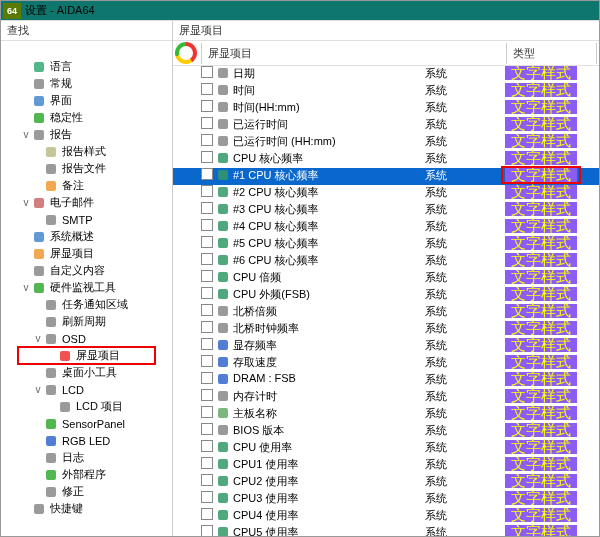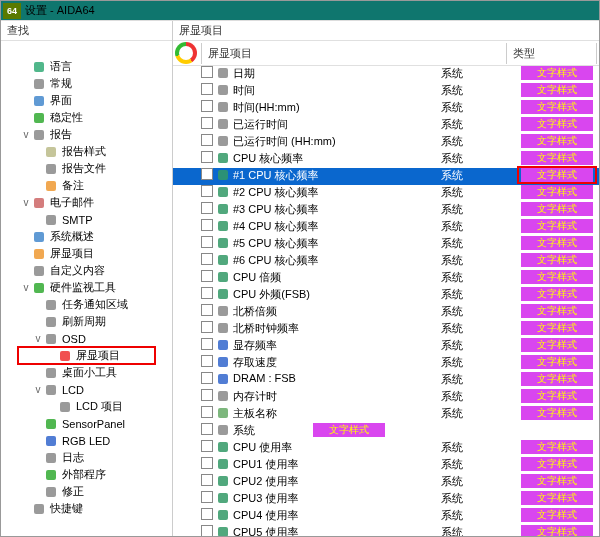--- a/index.html
+++ b/index.html
@@ -24,21 +24,21 @@
 .col-hdrs{flex:1;display:flex;border-left:1px solid #ccc}
 .ch{padding:3px 6px;border-right:1px solid #ccc;background:#fff;color:#333}
 .ch1{flex:1}.ch2{width:90px}
 .list{flex:1;overflow-y:scroll;overflow-x:hidden}
 .row{display:flex;align-items:flex-start;height:17px;padding-left:28px}
 .row.sel{background:#0a67ce;color:#fff}
 .cb{width:12px;height:12px;border:1px solid #888;margin-right:3px;background:#fff;flex-shrink:0}
 .ri{width:14px;height:14px;margin-right:3px;flex-shrink:0;display:inline-flex;align-items:center;justify-content:center}
 .rn{flex:1;overflow:hidden;text-overflow:ellipsis;white-space:nowrap}
 .rt{width:80px}
-.badge{width:72px;height:14px;background:#d946ef;color:#ff0;display:flex;align-items:center;justify-content:center;font-size:10px;margin-right:6px;flex-shrink:0;position:relative}
+.badge{width:72px;height:14px;background:#8b5cf6;color:#ff0;display:flex;align-items:center;justify-content:center;font-size:15px;margin-right:22px;flex-shrink:0;position:relative}
 .badge.hl:after{content:"";position:absolute;inset:-2px -4px;border:2px solid #e00;pointer-events:none}
 ::-webkit-scrollbar{width:16px}::-webkit-scrollbar-track{background:#f0f0f0}::-webkit-scrollbar-thumb{background:#c0c0c0;border:1px solid #999}
 </style>
 </head>
 <body>
 
 <div class="titlebar">
   <div class="tb-badge">64</div>
   <span>设置 - AIDA64</span>
 </div>
@@ -533,20 +533,21 @@
           <span class="rt">系统</span>
           <span class="badge">文字样式</span>
         </div>
         <div class="row">
           <span class="cb"></span>
           <span class="ri">
             <svg width="12" height="12" viewBox="0 0 12 12">
               <rect x="1" y="1" width="10" height="10" rx="2" fill="#888" opacity="0.85"></rect>
             </svg>
           </span>
+          <span class="rn">BIOS 版本</span>
           <span class="rt">系统</span>
           <span class="badge">文字样式</span>
         </div>
         <div class="row">
           <span class="cb"></span>
           <span class="ri">
             <svg width="12" height="12" viewBox="0 0 12 12">
               <rect x="1" y="1" width="10" height="10" rx="2" fill="#396" opacity="0.85"></rect>
             </svg>
           </span>

